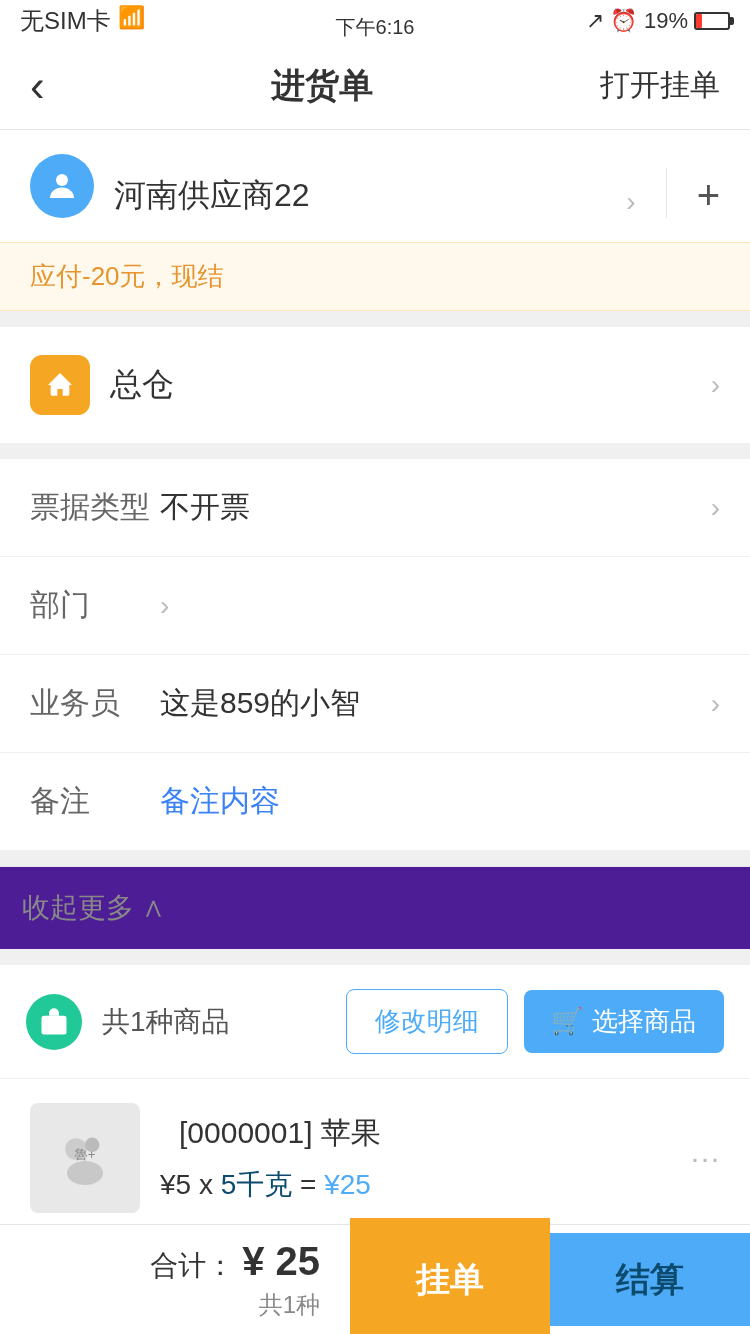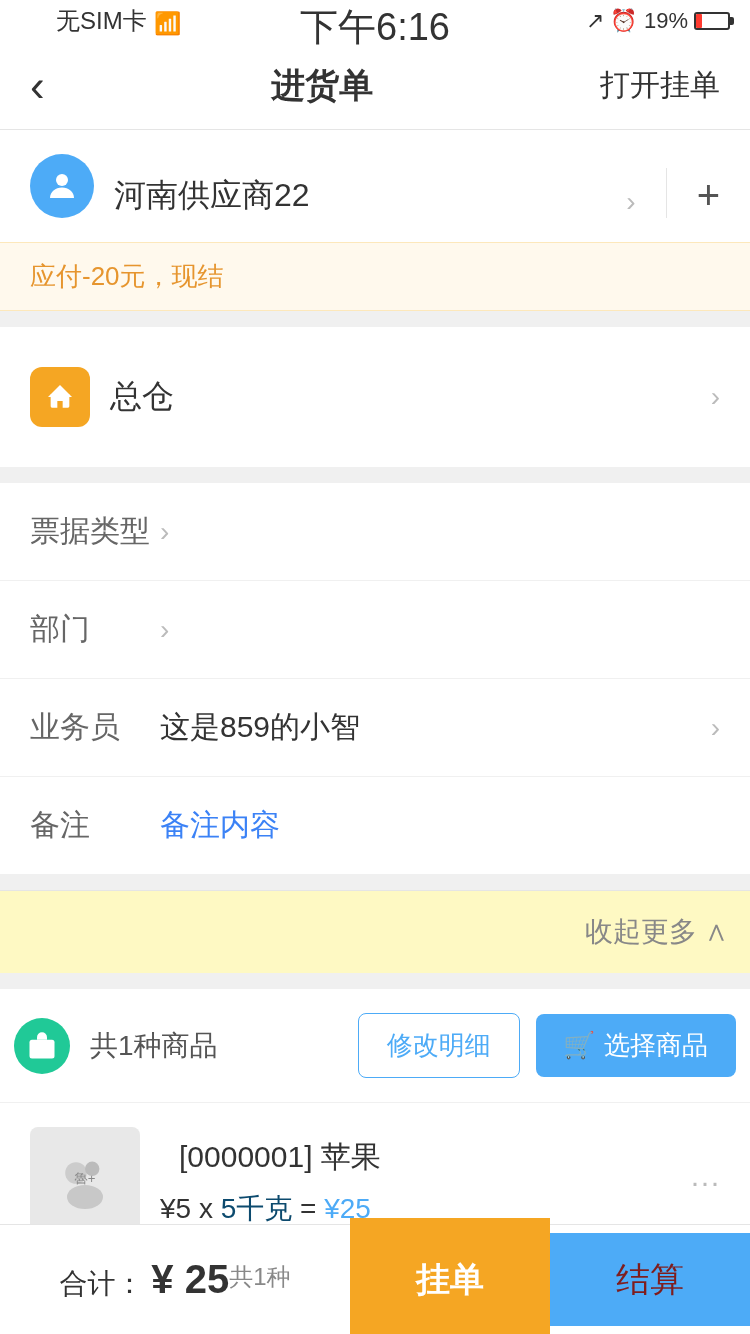--- a/index.html
+++ b/index.html
@@ -17,22 +17,22 @@
       width: 750px;
       height: 42px;
       background: #fff;
       display: flex;
       align-items: center;
       justify-content: space-between;
       padding: 0 20px;
       font-size: 24px;
       color: #333;
     }
-    .status-left { display: flex; align-items: flex-end; gap: 8px; margin-left: 36px; }
-    .status-center { font-size: 38px; font-weight: 500; position: absolute; left: 50%; transform: translateX(-50%); margin-top: 13px; }
+    .status-left { display: flex; align-items: flex-start; gap: 8px; }
+    .status-center { font-size: 20px; font-weight: 500; position: absolute; left: 50%; transform: translateX(-50%); margin-top: 13px; }
     .status-right { display: flex; align-items: center; gap: 6px; font-size: 22px; }
     .wifi-icon { font-size: 22px; }
     .battery-icon {
       width: 36px; height: 18px; border: 2px solid #333; border-radius: 3px; position: relative; display: inline-flex; align-items: center;
     }
     .battery-icon::after {
       content: ''; position: absolute; right: -6px; top: 50%; transform: translateY(-50%); width: 4px; height: 8px; background: #333; border-radius: 0 2px 2px 0;
     }
     .battery-fill { width: 18%; height: 100%; background: #ff3b30; border-radius: 1px; }
 
@@ -80,21 +80,21 @@
       background: #fff9ed;
       padding: 16px 30px;
       font-size: 26px;
       color: #e6952e;
       border-top: 1px solid #fde8bb;
       border-bottom: 1px solid #fde8bb;
     }
 
     
     .warehouse-row {
-      display: flex; align-items: center; padding: 40px 30px; background: #fff;
+      display: flex; align-items: center; padding: 28px 30px; background: #fff;
     }
     .warehouse-icon {
       width: 60px; height: 60px; border-radius: 12px; background: #f5a623;
       display: flex; align-items: center; justify-content: center; margin-right: 20px; flex-shrink: 0;
     }
     .warehouse-icon svg { width: 32px; height: 32px; fill: white; }
     .warehouse-name { flex: 1; font-size: 32px; color: #333; }
     .row-chevron { color: #bbb; font-size: 28px; }
 
     
@@ -103,28 +103,28 @@
       display: flex; align-items: center; padding: 28px 30px;
       border-bottom: 1px solid #f0f0f0; cursor: pointer;
     }
     .form-row:last-child { border-bottom: none; }
     .form-label { font-size: 30px; color: #666; width: 130px; flex-shrink: 0; }
     .form-value { flex: 1; font-size: 30px; color: #333; }
     .form-placeholder { color: #3b82f6; }
 
     
     .collapse-toggle {
-      background: #fef9c3; text-align: right; padding: 22px;
+      background: #4c1d95; text-align: left; padding: 22px;
       font-size: 28px; color: #888; cursor: pointer;
       border-top: 1px solid #e5e5e5;
     }
 
     
     .product-header {
-      display: flex; align-items: center; padding: 24px 14px; background: #fff;
+      display: flex; align-items: center; padding: 24px 26px; background: #fff;
       border-bottom: 1px solid #f0f0f0;
     }
     .product-icon {
       width: 56px; height: 56px; border-radius: 50%; background: #20c997;
       display: flex; align-items: center; justify-content: center; margin-right: 20px; flex-shrink: 0;
     }
     .product-icon svg { width: 30px; height: 30px; fill: white; }
     .product-count { flex: 1; font-size: 28px; color: #555; }
     .btn-outline {
       border: 1.5px solid #4dabf7; color: #4dabf7; background: #fff;
@@ -153,32 +153,32 @@
     .product-more { color: #bbb; font-size: 30px; cursor: pointer; }
 
     
     .bottom-bar {
       position: fixed; bottom: 0; left: 0; width: 750px; height: 110px;
       display: flex; align-items: center; background: #fff;
       border-top: 1px solid #e5e5e5;
     }
     .bottom-total {
       flex: 1; padding: 0 30px;
-      display: flex; justify-content: center; text-align: right;
+      display: flex; flex-direction: column; justify-content: center; text-align: right;
     }
     .total-amount { font-size: 40px; font-weight: 600; color: #333; display: inline; }
     .total-count { font-size: 24px; color: #888; margin-top: 4px; }
     .btn-suspend {
       width: 200px; height: 124px; background: #f5a623; color: #fff;
       font-size: 34px; font-weight: 600; border: none; cursor: pointer;
       display: flex; align-items: center; justify-content: center;
     }
     .btn-checkout {
-      width: 200px; height: 93px; background: #4dabf7; color: #7f1d1d;
-      font-size: 34px; font-weight: 400; border: none; cursor: pointer;
+      width: 200px; height: 93px; background: #4dabf7; color: #0c4a6e;
+      font-size: 34px; font-weight: 700; border: none; cursor: pointer;
       display: flex; align-items: center; justify-content: center;
     }
 
     .spacer { height: 110px; }
   </style>
 </head>
 <body>
 
 <div class="status-bar">
   <div class="status-left">
@@ -230,20 +230,21 @@
       </div>
       <span class="warehouse-name">总仓</span>
       <span class="row-chevron">›</span>
     </div>
   </div>
 
   <div class="form-section">
 
     <div class="form-row">
       <span class="form-label">票据类型</span>
+      <span class="form-value">不开票</span>
       <span class="row-chevron">›</span>
     </div>
 
     <div class="form-row">
       <span class="form-label">部门</span>
       <span class="row-chevron">›</span>
     </div>
 
     <div class="form-row">
       <span class="form-label">业务员</span>

